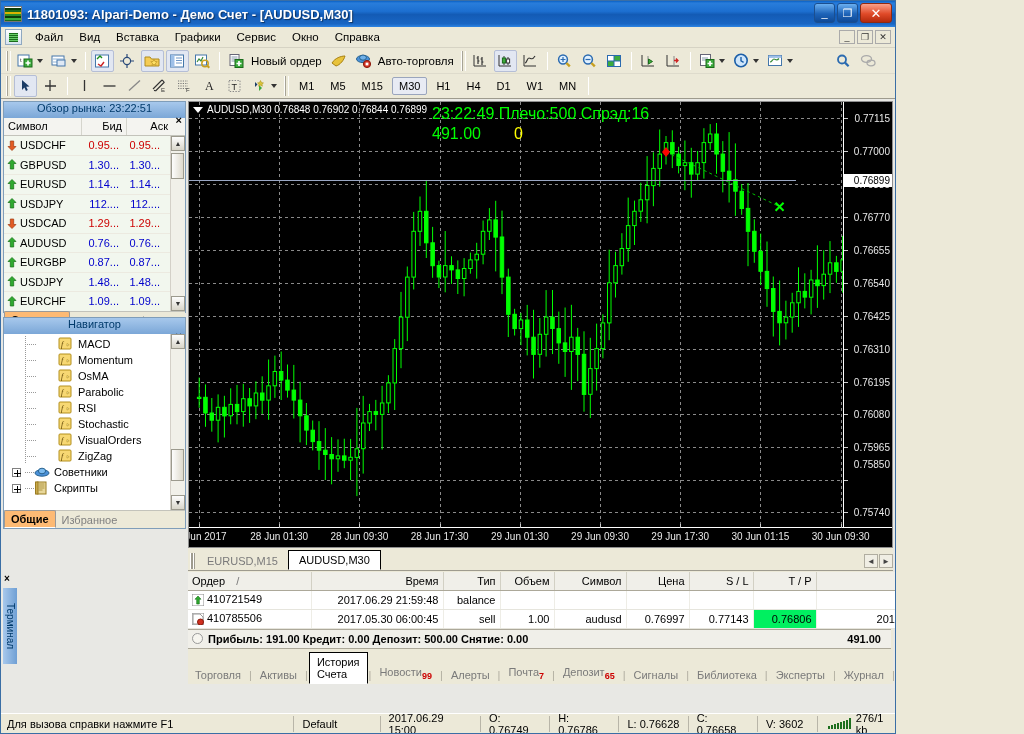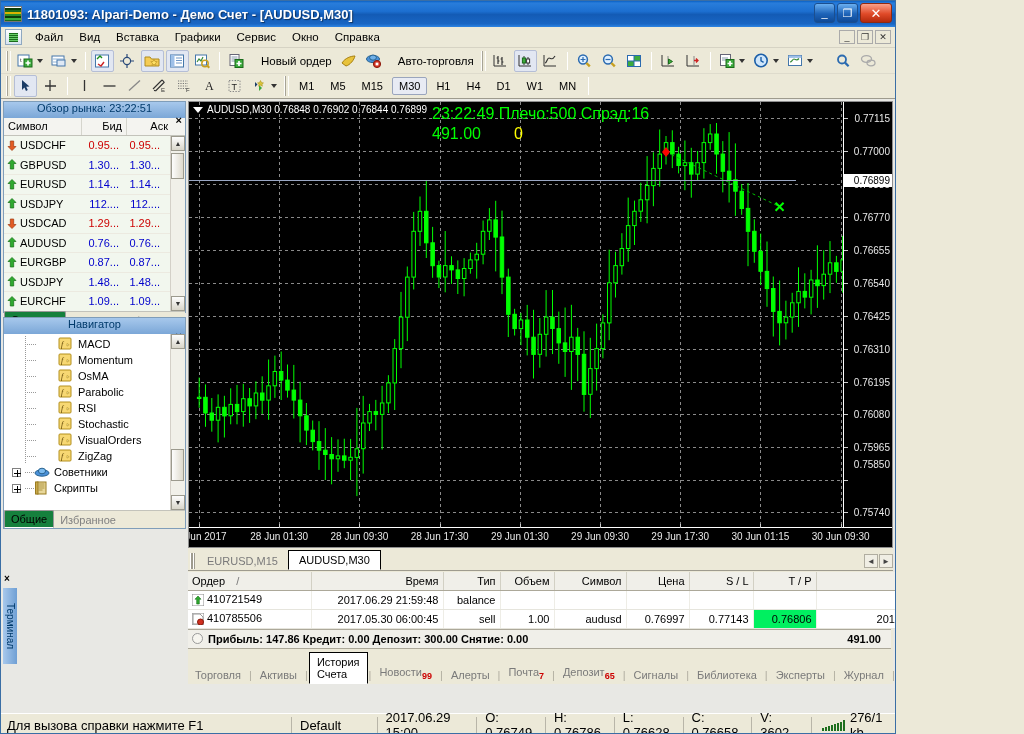--- a/index.html
+++ b/index.html
@@ -87,21 +87,21 @@
     background: linear-gradient(90deg, transparent 1px, #fff 1px 2px, #9e9b8e 2px 3px, transparent 3px);
     background-size: 4px 100%; opacity:.9; flex:none;}
   .tb-sep { width: 1px; height: 18px; background: #aca899; margin: 0 4px; border-right:1px solid #fff; flex:none;}
   .tbtn {
     height: 22px; min-width: 22px; margin: 0 1px;
     display: flex; align-items: center; justify-content: center;
     border: 1px solid transparent; border-radius: 2px; padding: 0 2px;
     flex: none; cursor: default;
   }
   .tbtn.on { border: 1px solid #b5bed6; background: #e2e7f2; }
-  .tbtn .lbl { font-size: 11.5px; margin-left: 16px; white-space: nowrap; text-align: center; }
+  .tbtn .lbl { font-size: 11.5px; margin-left: 6px; white-space: nowrap; text-align: center; }
   .caret { width: 0; height: 0; border-left: 3px solid transparent; border-right: 3px solid transparent;
            border-top: 4px solid #333; margin-left: 3px; }
 
   .icn { width: 17px; height: 16px; position: relative; display: inline-block; flex: none; }
 
   
   .toolbar2 { height: 25px; background: #ece9d8; display: flex; align-items: center;
               padding-left: 2px; border-bottom: 1px solid #9e9b8e; }
   .tf { font-size: 11px; padding: 2px 6px; margin: 0 1px; border: 1px solid transparent; border-radius:2px; cursor: default;}
   .tf.on { border: 1px solid #9aa5bd; background: #e8ebf4; }
@@ -122,21 +122,21 @@
   
   #mw { position: absolute; left:0; top:0; width: 183px; height: 212px; }
   .mw-head { display: flex; height: 18px; background: #f4f4f0; border-bottom: 1px solid #c3c3bb; }
   .mw-head div { font-size: 11px; padding: 2px 4px; border-right: 1px solid #d5d5cd; color:#000;}
   .mw-body { position: relative; height: 175px; overflow: hidden; }
   .mw-row { display: flex; height: 19.5px; align-items: center; border-bottom: 1px solid #eceae0; background: #f2f7ee;}
   .mw-row .sym { width: 78px; display: flex; align-items: center; gap: 3px; padding-left: 3px; font-size: 11px;}
   .mw-row .bid, .mw-row .ask { width: 41px; text-align: right; padding-right: 4px; font-size: 11px;}
   .mw-tabs { display: flex; height: 18px; background: #ece9d8; border-top: 1px solid #c3c3bb; align-items: flex-end;}
   .mw-tab { font-size: 11px; padding: 2px 6px 2px 6px; color: #808080; }
-  .mw-tab.act { background: #15803d; color:#000; border: 1px solid #999; border-bottom-color:#fff; border-radius: 2px 2px 0 0; font-weight:normal;}
+  .mw-tab.act { background: #fdba74; color:#000; border: 1px solid #999; border-bottom-color:#fff; border-radius: 2px 2px 0 0; font-weight:bold;}
 
   
   #nav { position: absolute; left:0; top: 216px; width: 183px; height: 212px; }
   .nav-body { position: relative; height: 176px; overflow: hidden; background:#fff; }
   .nav-row { display: flex; align-items: center; height: 16px; font-size: 11px; padding-left: 2px; }
   .nav-ind { width: 52px; position: relative; height: 16px; flex:none;}
   .nav-ind::before{ content:""; position:absolute; left:19px; top:0; bottom:0; width:1px;
      background: repeating-linear-gradient(180deg,#999 0 1px, transparent 1px 2px); }
   .nav-ind.leaf::after{ content:""; position:absolute; left:19px; top:8px; width:12px; height:1px;
      background: repeating-linear-gradient(90deg,#999 0 1px, transparent 1px 2px); }
@@ -215,21 +215,21 @@
                display:flex; align-items:flex-end; }
   .tt2 { font-size:11px; padding:3px 7px; color:#7a7a7a; }
   .tt2.act { background:#fff; color:#000; border:1px solid #000; border-bottom-color:#fff; font-weight:normal;}
   .tt2 sub { color:#cc0000; font-weight:bold; font-size:9px; }
   .tt-div { color:#b0ada0; padding:3px 1px; font-size:11px;}
 
   
   .statusbar {
     position:absolute; left:0; right:0; bottom:0; height:20px;
     background:#ece9d8; border-top:1px solid #fff;
-    display:flex; align-items:flex-end; font-size:13px;
+    display:flex; align-items:center; font-size:11px;
   }
   .sb-cell { padding: 0 8px; height:16px; display:flex; align-items:center; border-right:1px solid #b8b5a8; }
   .sig { display:flex; align-items:flex-end; gap:1px; height:11px; margin-right:5px;}
   .sig i { width:2px; background:#1e6f1e; display:block;}
 </style>
 </head>
 <body>
 
 <div id="app">
 
@@ -1246,21 +1246,21 @@
                 <td class="hl">0.76806</td>
                 <td>2017.06.30 09:55:09</td>
                 <td>0.76806</td>
                 <td>191.00</td>
               </tr>
             </tbody>
         </table>
 
         <div class="sumrow">
           <span style="display:inline-block;width:11px;height:11px;border:1px solid #999;border-radius:50%;margin-right:5px;background:#f6f5ef"></span>
-          <span>Прибыль: 147.86  Кредит: 0.00  Депозит: 300.00  Снятие: 0.00</span>
+          <span>Прибыль: 191.00  Кредит: 0.00  Депозит: 500.00  Снятие: 0.00</span>
           <span class="right">491.00</span>
         </div>
 
         <div class="term-tabs" id="termtabs">
             <div class="tt2"><span>Торговля</span></div>
             <span class="tt-div">|</span>
             <div class="tt2"><span>Активы</span></div>
             <span class="tt-div">|</span>
             <div class="tt2 act"><span>История Счета</span></div>
             <span class="tt-div">|</span>

